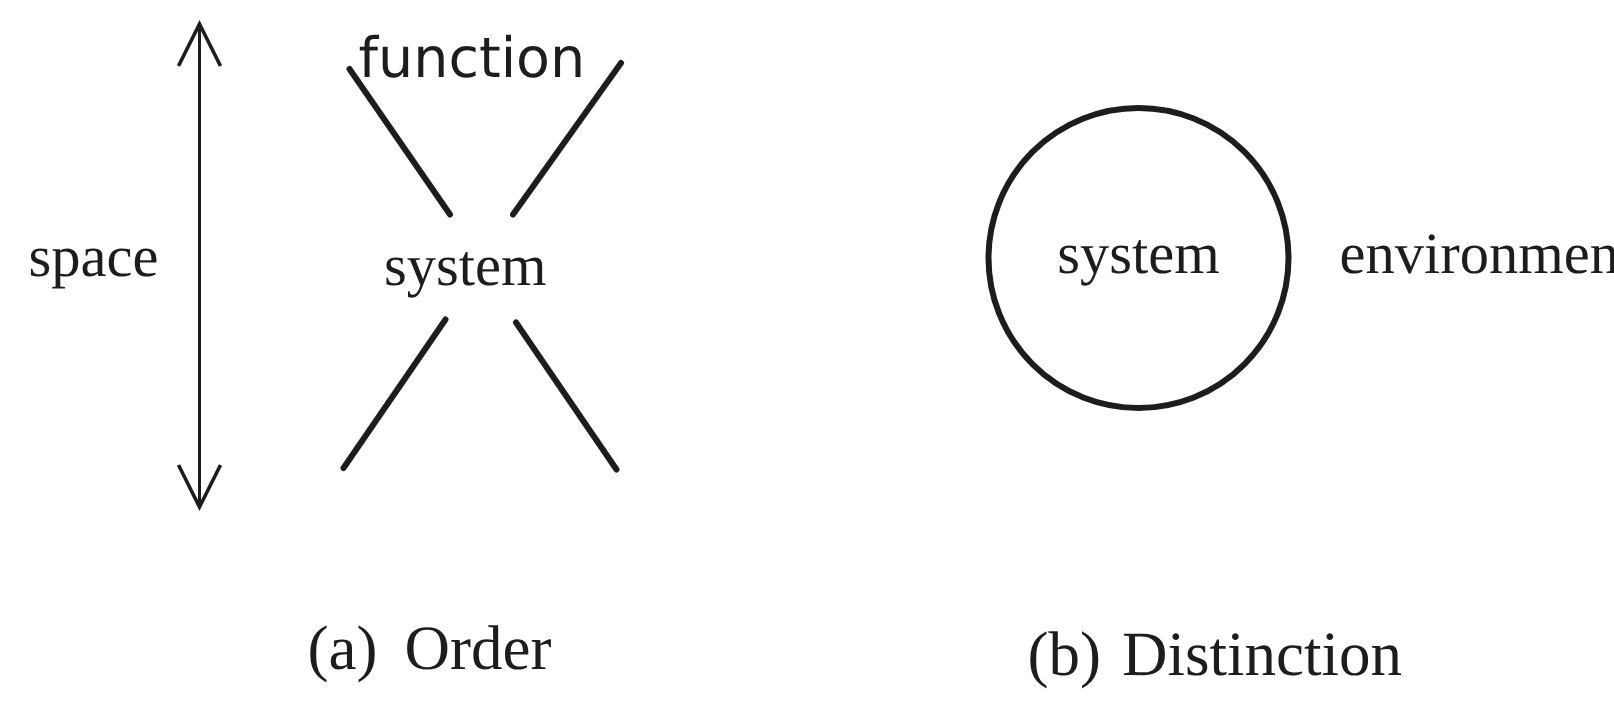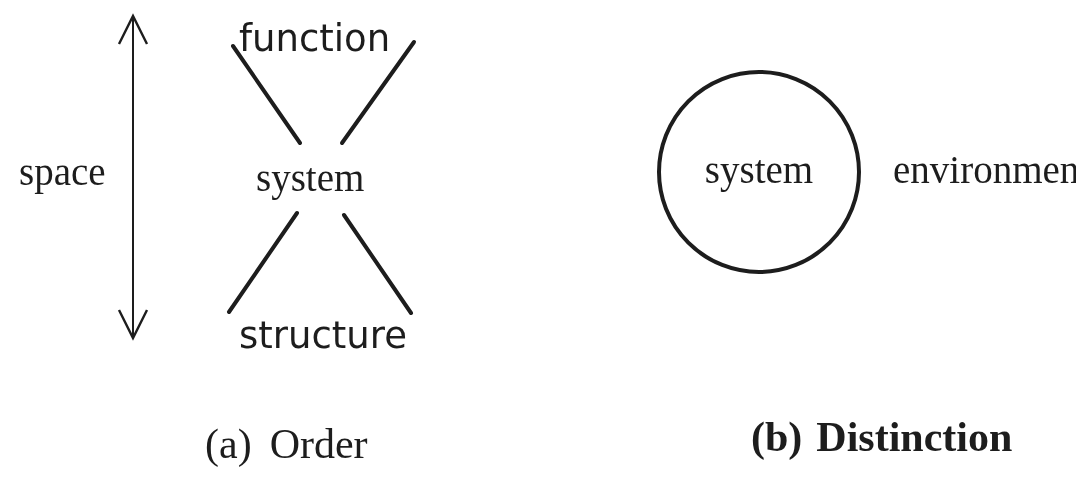--- a/index.html
+++ b/index.html
@@ -71,27 +71,26 @@
 
     <circle cx="759" cy="172" r="100" stroke="#1d1d1d" stroke-width="4" fill="none"></circle>
   </svg>
 
   <div class="t sans" style="left:239px; top:20px;">function</div>
 
   <div class="t serif" style="left:19px; top:152px;">space</div>
 
   <div class="t serif" style="left:256px; top:158px;">system</div>
 
-  <div class="t sans" style="left:239px; top:317px;">structure</div>
 
-  <div class="t caption" style="left:205px; top:412px;margin-top:11px;">
+  <div class="t caption" style="left:205px; top:412px;">
     <span class="cap-label-a">(a)</span><span>Order</span>
   </div>
 
   <div class="t serif center-in-circle">system</div>
 
   <div class="t serif" style="left:893px; top:150px;">environment</div>
 
-  <div class="t caption" style="left:751px; top:416px;font-weight:bold;">
+  <div class="t caption" style="left:685px; top:416px;">
     <span class="cap-label-b">(b)</span><span>Distinction</span>
   </div>
 
 </div>
 
 </body></html>

